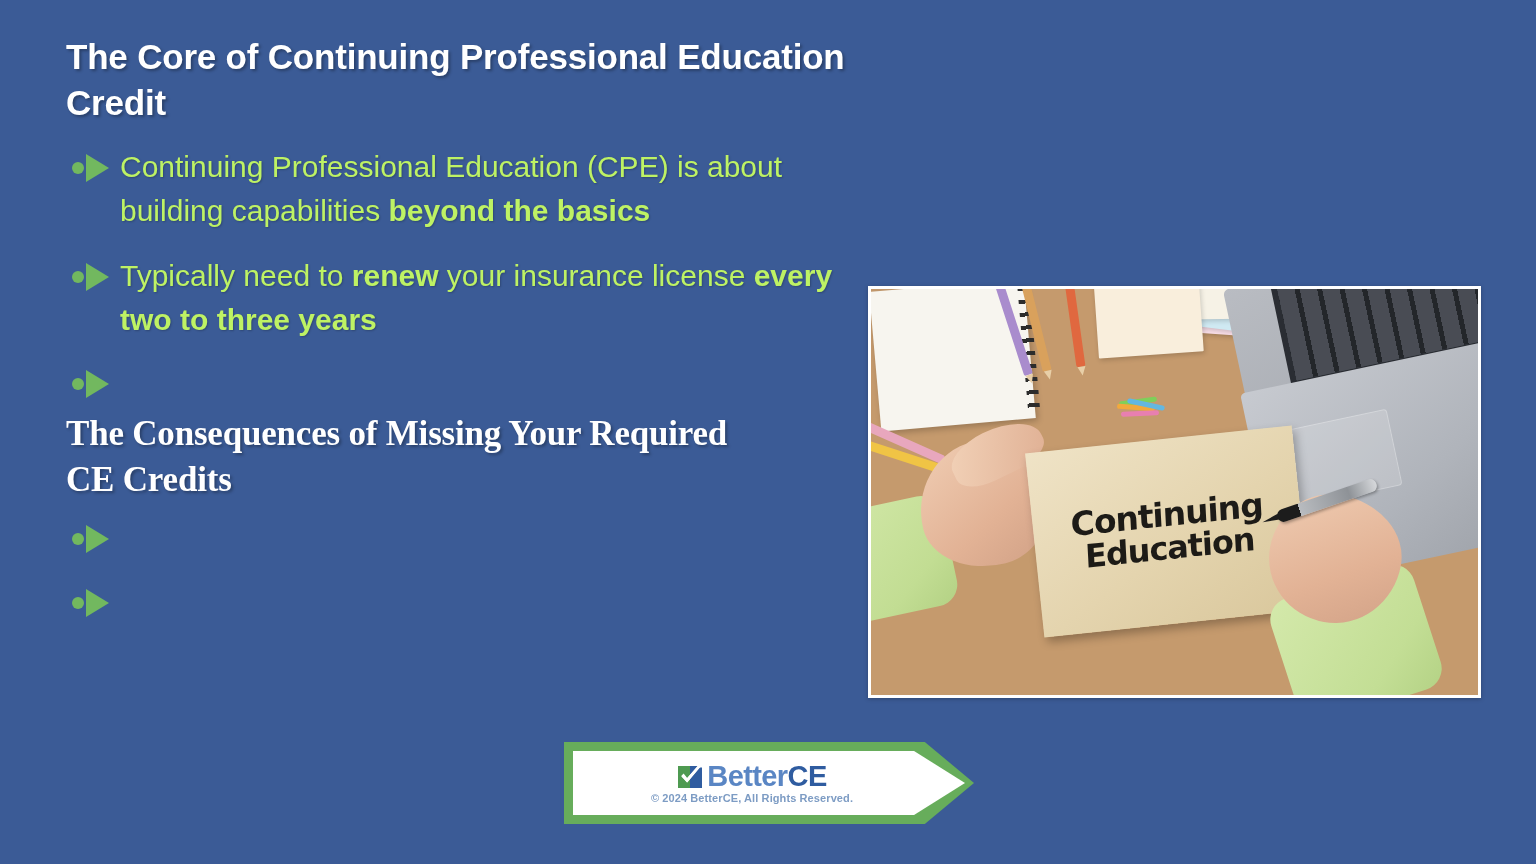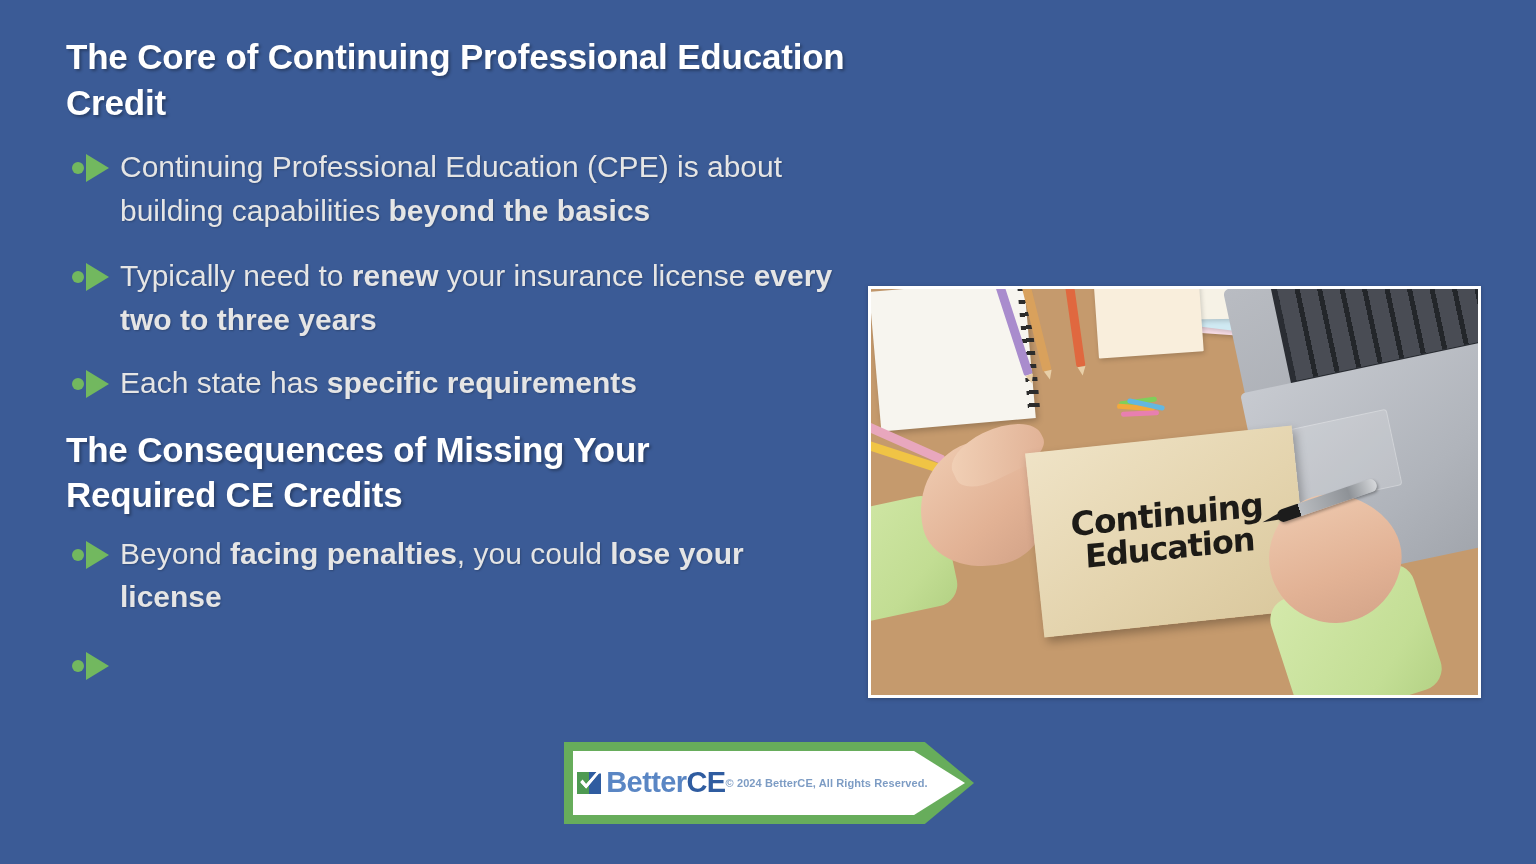--- a/index.html
+++ b/index.html
@@ -30,23 +30,24 @@
     font-weight:bold;
     font-size:35px;
     line-height:1.30;
     letter-spacing:-0.2px;
     text-shadow:2px 2px 3px rgba(0,0,0,0.30);
   }
 
   .heading-1 { margin-bottom:20px; }
 
   .heading-2 {
-    margin-top:22px;
+    margin-top:10px;
     margin-bottom:14px;
     max-width:690px;
+    font-family:Liberation Serif, serif;
   }
 
   
   .bullet-list { list-style:none; }
 
   .bullet {
     display:flex;
     align-items:flex-start;
     margin-bottom:18px;
   }
@@ -68,21 +69,21 @@
   .bullet-marker .tri {
     position:absolute;
     left:20px; top:3px;
     width:0; height:0;
     border-top:14px solid transparent;
     border-bottom:14px solid transparent;
     border-left:23px solid #72b85f;
   }
 
   .bullet-text {
-    color:#e5e5e5;
+    color:#bef264;
     font-size:30px;
     line-height:1.45;
     max-width:1300px;
     text-shadow:1px 1px 2px rgba(0,0,0,0.22);
   }
   .bullet-text b { font-weight:bold; }
 
   
   .bullet.wide .bullet-text { max-width:1290px; }
   .bullet.narrow .bullet-text { max-width:730px; }
@@ -331,21 +332,21 @@
     position:absolute; inset:0;
     background:#67ad5b;
     clip-path:polygon(0 0, 88% 0, 100% 50%, 88% 100%, 0 100%);
   }
   .badge-white {
     position:absolute;
     left:9px; top:9px; right:9px; bottom:9px;
     background:#ffffff;
     clip-path:polygon(0 0, 87% 0, 100% 50%, 87% 100%, 0 100%);
     display:flex;
-    flex-direction:row;
+    flex-direction:column;
     align-items:center;
     justify-content:center;
     padding-right:34px;
   }
   .logo-row {
     display:flex;
     align-items:center;
     gap:3px;
     margin-bottom:1px;
   }
@@ -390,35 +391,33 @@
             <span class="tri"></span>
         </span>
         <span class="bullet-text"><span>Typically need to </span><b>renew</b><span> your insurance license </span><b>every two to three years</b></span>
       </li>
 
       <li class="bullet narrow b3">
         <span class="bullet-marker">
           <span class="dot"></span>
             <span class="tri"></span>
         </span>
-        <span class="bullet-text"><span>Each state has </span><b>specific requirements</b></span>
       </li>
 
     </ul>
 
     <div class="heading heading-2">The Consequences of Missing Your Required CE Credits</div>
 
     <ul class="bullet-list">
 
       <li class="bullet narrow b4">
         <span class="bullet-marker">
           <span class="dot"></span>
             <span class="tri"></span>
         </span>
-        <span class="bullet-text"><span>Beyond </span><b>facing penalties</b><span>, you could </span><b>lose your license</b></span>
       </li>
 
       <li class="bullet narrow b5">
         <span class="bullet-marker">
           <span class="dot"></span>
             <span class="tri"></span>
         </span>
       </li>
 
     </ul>

